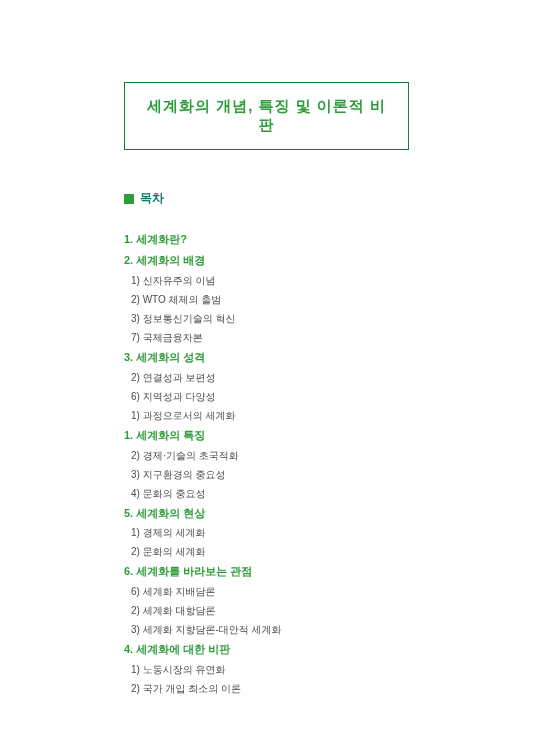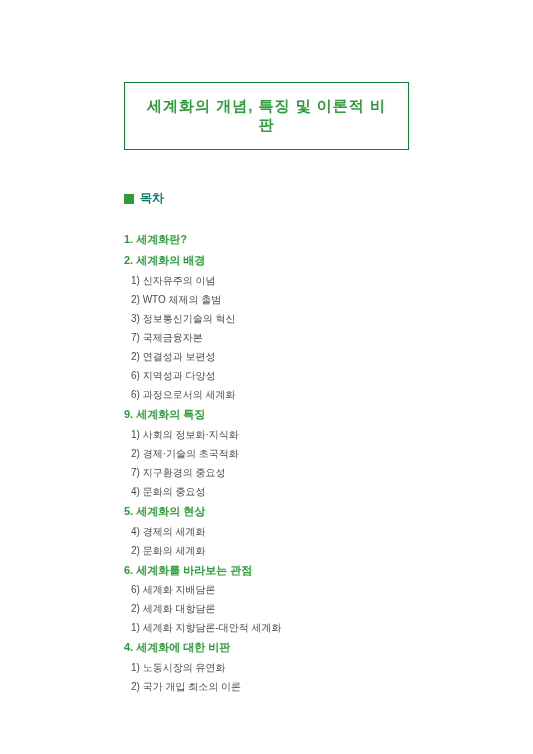--- a/index.html
+++ b/index.html
@@ -78,38 +78,38 @@
 
   <div>
     <div class="section-heading">1. 세계화란?</div>
 
     <div class="section-heading">2. 세계화의 배경</div>
     <div class="sub-item">1) 신자유주의 이념</div>
     <div class="sub-item">2) WTO 체제의 출범</div>
     <div class="sub-item">3) 정보통신기술의 혁신</div>
     <div class="sub-item">7) 국제금융자본</div>
 
+    <div class="section-heading">3. 세계화의 성격</div>
     <div class="sub-item">2) 연결성과 보편성</div>
     <div class="sub-item">6) 지역성과 다양성</div>
-    <div class="sub-item">6) 과정으로서의 세계화</div>
+    <div class="sub-item">1) 과정으로서의 세계화</div>
 
-    <div class="section-heading">9. 세계화의 특징</div>
-    <div class="sub-item">1) 사회의 정보화·지식화</div>
+    <div class="section-heading">1. 세계화의 특징</div>
     <div class="sub-item">2) 경제·기술의 초국적화</div>
-    <div class="sub-item">7) 지구환경의 중요성</div>
+    <div class="sub-item">3) 지구환경의 중요성</div>
     <div class="sub-item">4) 문화의 중요성</div>
 
     <div class="section-heading">5. 세계화의 현상</div>
-    <div class="sub-item">4) 경제의 세계화</div>
+    <div class="sub-item">1) 경제의 세계화</div>
     <div class="sub-item">2) 문화의 세계화</div>
 
     <div class="section-heading">6. 세계화를 바라보는 관점</div>
     <div class="sub-item">6) 세계화 지배담론</div>
     <div class="sub-item">2) 세계화 대항담론</div>
-    <div class="sub-item">1) 세계화 지향담론-대안적 세계화</div>
+    <div class="sub-item">3) 세계화 지향담론-대안적 세계화</div>
 
     <div class="section-heading">4. 세계화에 대한 비판</div>
     <div class="sub-item">1) 노동시장의 유연화</div>
     <div class="sub-item">2) 국가 개입 최소의 이론</div>
 
   </div>
 
 </div>
 
 </body></html>

